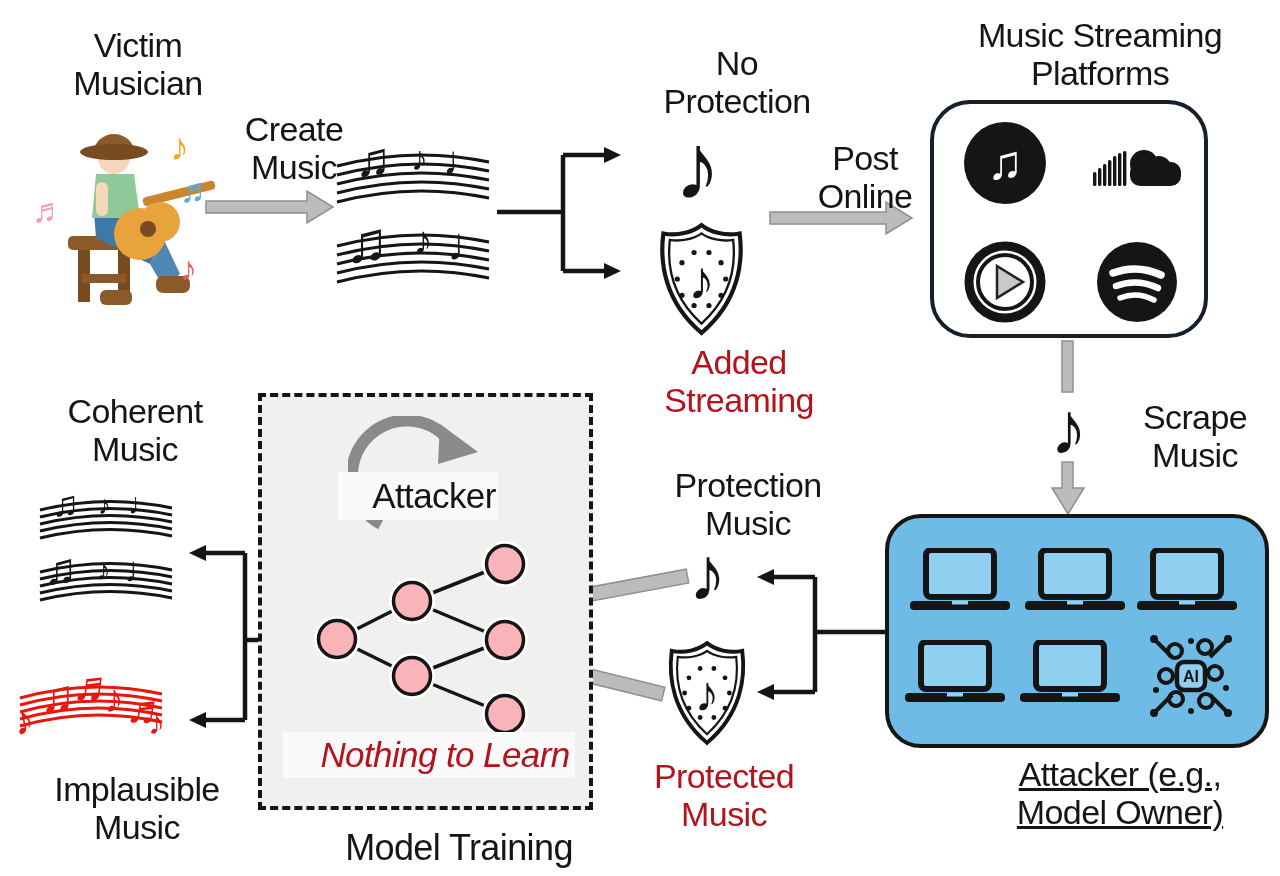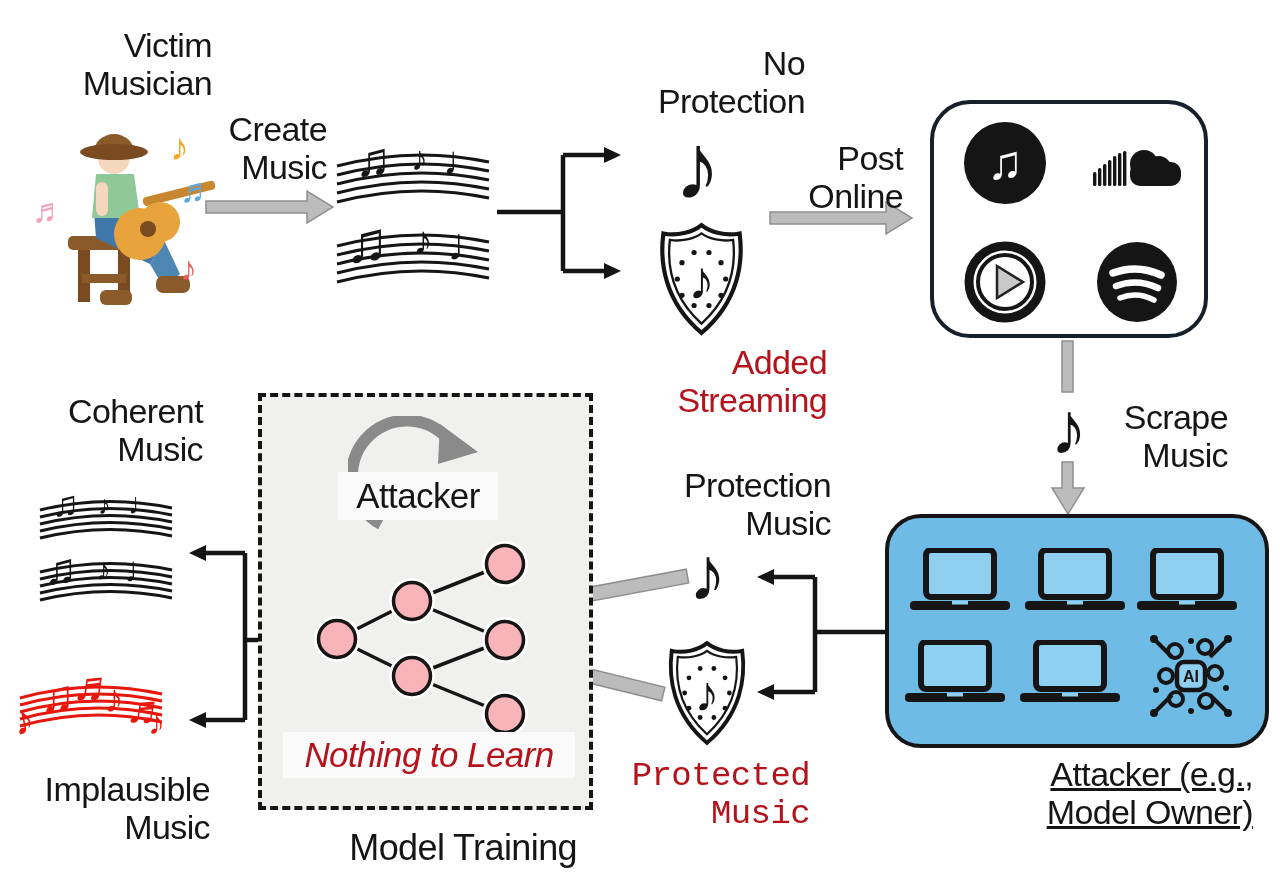--- a/index.html
+++ b/index.html
@@ -1,19 +1,19 @@
 <!DOCTYPE html>
 <html style="--ink: #151515; --alert-red: #B5121B; --note-red: #E8170E; --arrow-gray: #BCBCBC; --arrow-gray-edge: #8F8F8F; --cycle-gray: #8A8A8A; --attacker-blue: #6EBCE6; --laptop-screen-blue: #8FD0F0; --node-pink: #F9B4B9; --model-box-bg: #F0F0EF; --band-bg: #FAFAFA;"><head>
 <meta charset="utf-8">
 <style>
   html,body{margin:0;padding:0;background:#fff;}
   .canvas{position:relative;width:1280px;height:876px;background:#fff;overflow:hidden;
           font-family:"Liberation Sans",sans-serif;color:var(--ink);}
-  .lbl{position:absolute;font-size:34px;line-height:1.13;text-align:right;
-       white-space:pre-line;letter-spacing:-0.6px;color:var(--ink);}
+  .lbl{position:absolute;font-size:34px;line-height:1.13;text-align:center;
+       white-space:pre-line;letter-spacing:-0.6px;color:var(--ink);padding-left:32px;}
   .red{color:var(--alert-red);}
   .abs{position:absolute;}
   .note-glyph{position:absolute;text-align:center;line-height:1;color:var(--ink);}
   .connector-layer{position:absolute;left:0;top:0;width:1280px;height:876px;}
   .blk{stroke:var(--ink);stroke-width:4.5;fill:none;}
   .blk-head{fill:var(--ink);stroke:none;}
   .gray-arrow{fill:var(--arrow-gray);stroke:var(--arrow-gray-edge);stroke-width:1.5;}
   .platforms-box{position:absolute;left:930px;top:100px;width:278px;height:238px;
       border:4px solid #16202b;border-radius:40px;background:#fff;box-sizing:border-box;}
   .badge-circle{position:absolute;width:82px;height:82px;border-radius:50%;background:var(--ink);
@@ -154,20 +154,22 @@
     </g>
     <text x="50" y="83" font-size="58" text-anchor="middle" class="black-note">♪</text>
   </svg>
 
   <div class="lbl red" style="left:587px;top:343px;width:240px;">Added
 Streaming</div>
 
   <div class="lbl" style="left:763px;top:139px;width:140px;">Post
 Online</div>
 
+  <div class="lbl" style="left:918px;top:16px;width:300px;">Music Streaming
+Platforms</div>
 
   <div class="platforms-box">
     <div class="badge-circle" style="left:30px;top:18px;">
         <span>♫</span>
       </div>
 
     <svg class="abs" style="left:158px;top:36px;" width="94" height="52" viewBox="0 0 94 52">
       <g fill="var(--ink)">
         <rect x="1" y="32" width="3.4" height="14" rx="1.5"></rect>
         <rect x="6" y="28" width="3.4" height="18" rx="1.5"></rect>
@@ -278,21 +280,21 @@
       <circle cx="29" cy="79.6" r="2.8"></circle>
         <circle cx="24" cy="62" r="2.8"></circle>
       <circle cx="29" cy="44.4" r="2.8"></circle>
         <circle cx="42" cy="33.5" r="2.8"></circle>
       <circle cx="58" cy="33.5" r="2.8"></circle>
         <circle cx="71" cy="44.4" r="2.8"></circle>
     </g>
     <text x="50" y="83" font-size="58" text-anchor="middle" class="black-note">♪</text>
   </svg>
 
-  <div class="lbl red" style="left:610px;top:757px;width:200px;font-family:Liberation Mono, monospace;">Protected
+  <div class="lbl red" style="left:592px;top:757px;width:200px;">Protected
 Music</div>
 
   <div class="model-box"></div>
 
   <svg class="abs" style="left:348px;top:416px;" width="140" height="140" viewBox="0 0 140 140">
     <path d="M 33 108 A 55 55 0 1 1 104 28" fill="none" stroke="var(--cycle-gray)" stroke-width="12"></path>
     <polygon points="92,8 130,36 90,48" fill="var(--cycle-gray)"></polygon>
   </svg>
 
   <div class="band" style="left:338px;top:472px;width:160px;height:48px;">

